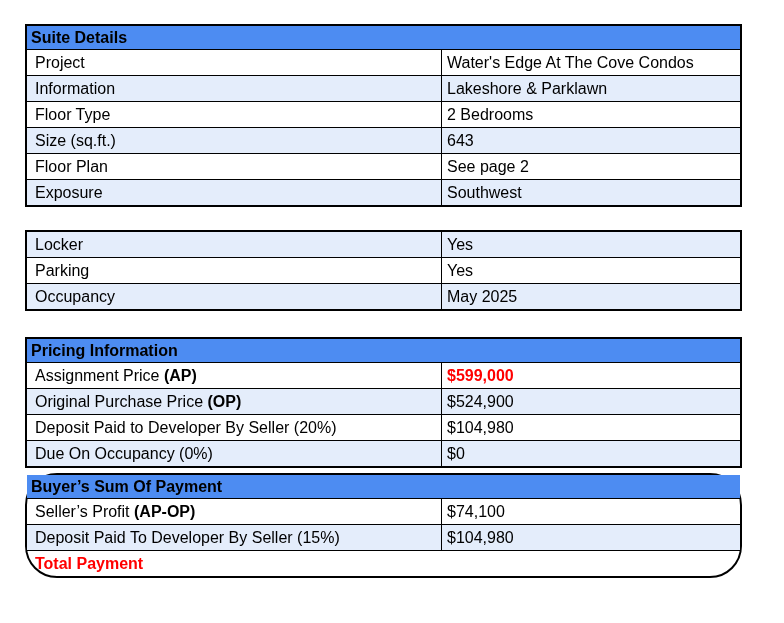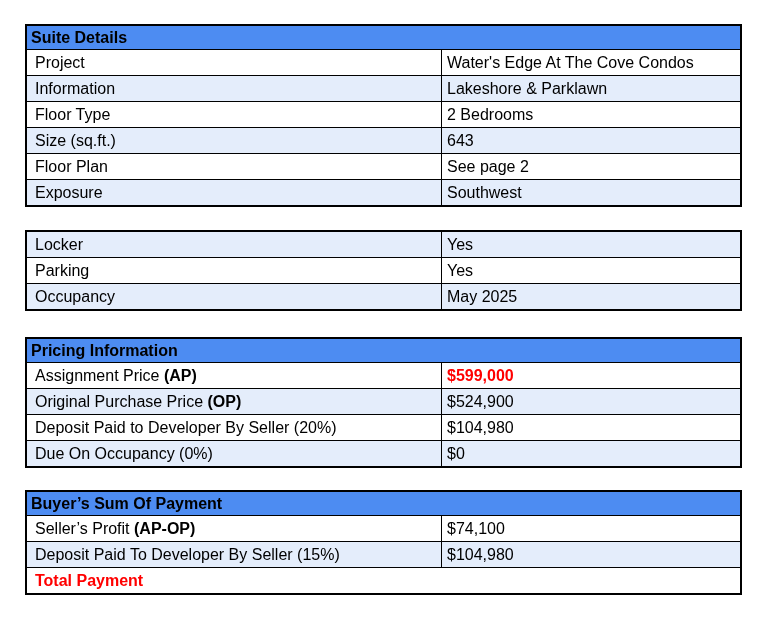--- a/index.html
+++ b/index.html
@@ -103,21 +103,21 @@
         </div>
         <div class="trow">
           <div class="cell cell-label"><span class="">Deposit Paid to Developer By Seller (20%)</span></div>
           <div class="cell cell-value"><span class="">$104,980</span></div>
         </div>
         <div class="trow shaded">
           <div class="cell cell-label"><span class="">Due On Occupancy (0%)</span></div>
           <div class="cell cell-value"><span class="">$0</span></div>
         </div>
       </div>
-      <div class="doc-table" style="top: 490px;">
+      <div class="doc-table" style="top: 473px; border-radius: 32px;">
         <div class="thead">Buyer’s Sum Of Payment</div>
         <div class="trow">
           <div class="cell cell-label"><span class="">Seller’s Profit </span><span class="bold">(AP-OP)</span></div>
           <div class="cell cell-value"><span class="">$74,100</span></div>
         </div>
         <div class="trow shaded">
           <div class="cell cell-label"><span class="">Deposit Paid To Developer By Seller (15%)</span></div>
           <div class="cell cell-value"><span class="">$104,980</span></div>
         </div>
         <div class="trow">

